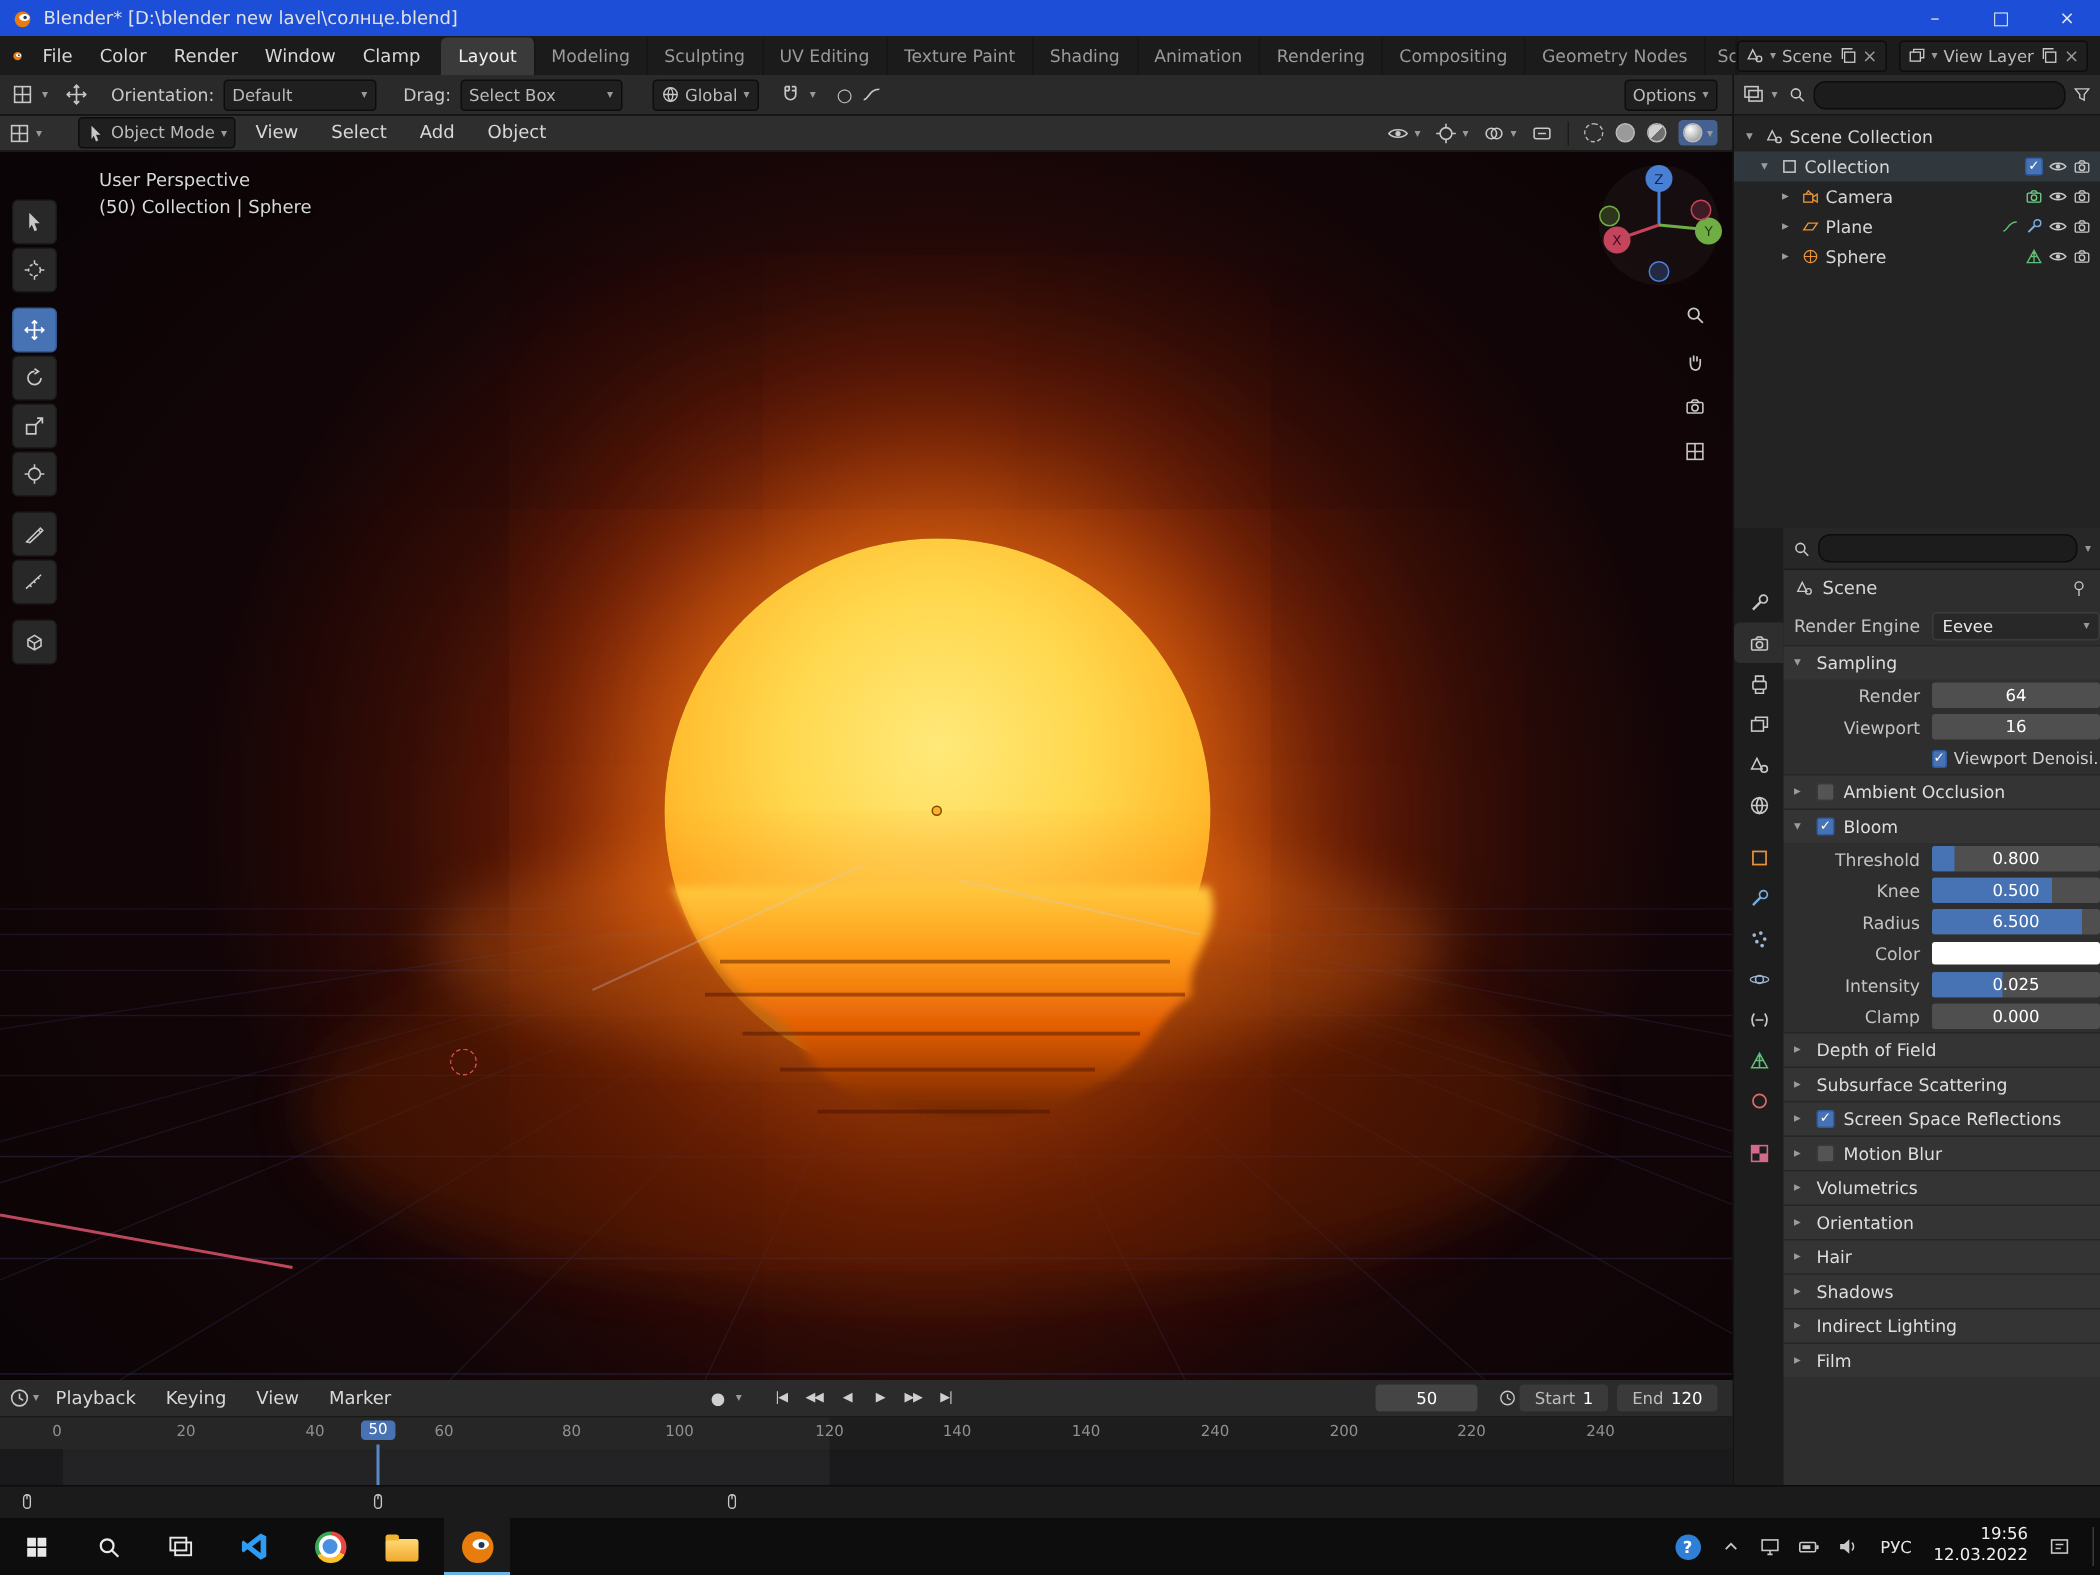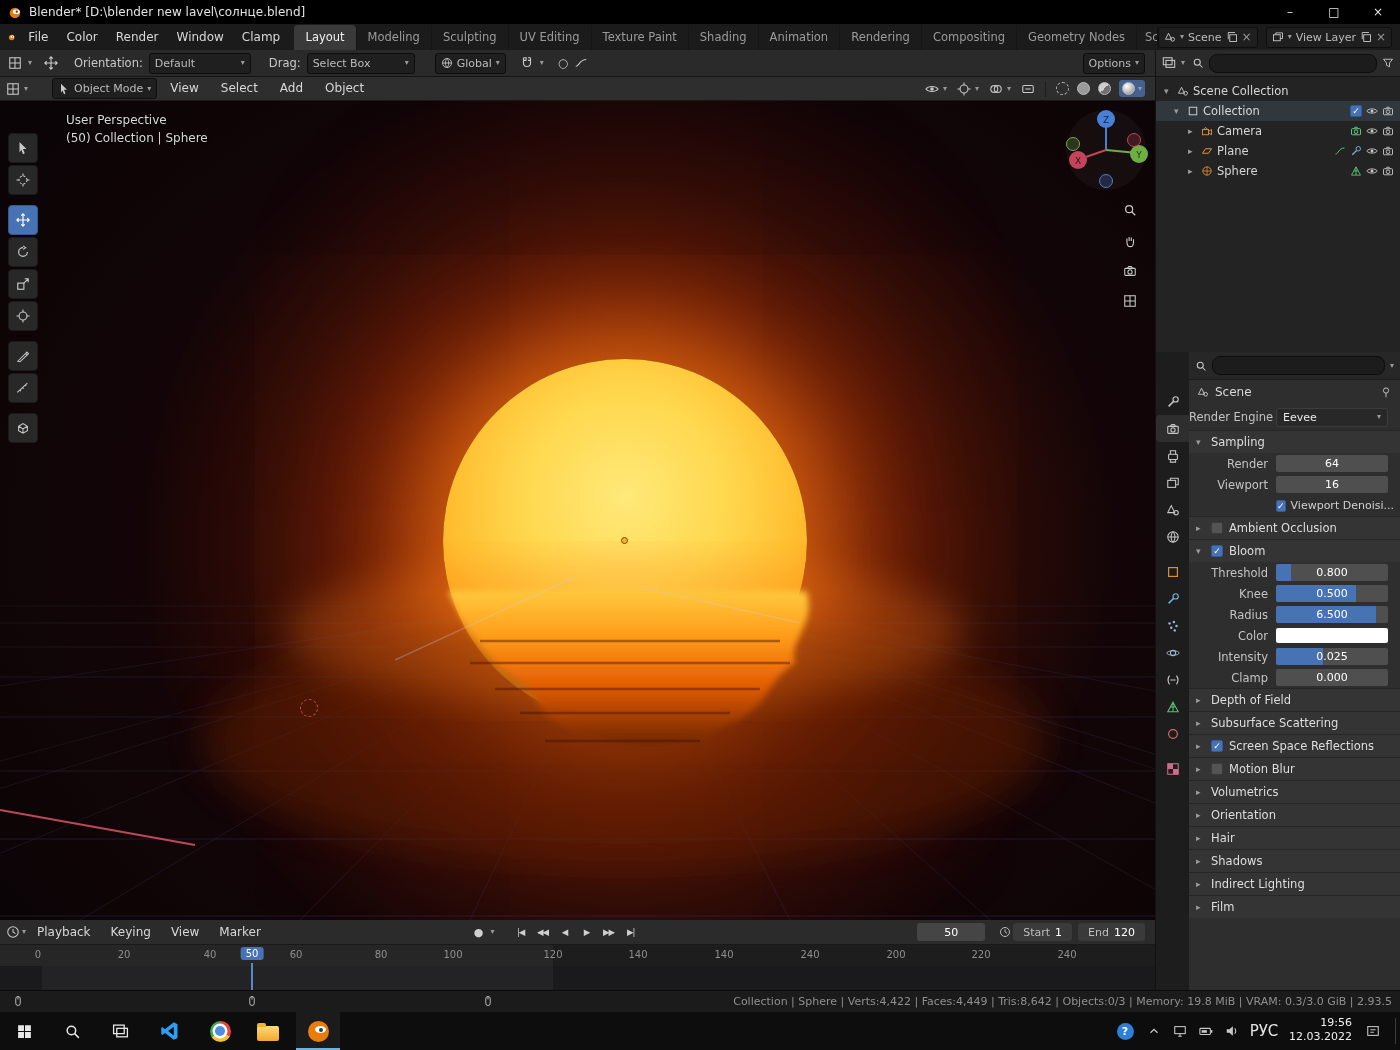--- a/index.html
+++ b/index.html
@@ -5,21 +5,21 @@
   html,body{margin:0;padding:0;background:#000;}
   body{width:1400px;height:1050px;overflow:hidden;font-family:"DejaVu Sans","Liberation Sans",sans-serif;font-size:12px;color:#ccc;}
   #app{position:relative;width:1400px;height:1050px;background:#1b1b1b;}
   .abs{position:absolute;}
   .row{display:flex;align-items:center;}
   .caret{font-size:8px;color:#999;line-height:1;}
   .ic{width:14px;height:14px;display:block;color:#c8c8c8;}
   .ic12{width:12px;height:12px;display:block;color:#c8c8c8;}
 
   
-  #titlebar{left:0;top:0;width:1400px;height:24px;background:#000000;display:flex;align-items:center;color:#e2e2e2;font-size:12px;}
+  #titlebar{left:0;top:0;width:1400px;height:24px;background:#1d4ed8;display:flex;align-items:center;color:#e2e2e2;font-size:12px;}
   #titlebar .t-ic{margin:0 7px 0 8px;}
   .wbtn{width:44px;height:24px;display:flex;align-items:center;justify-content:center;color:#dfe7e4;font-size:12px;}
   
   #menubar{left:0;top:24px;width:1400px;height:26px;background:#1b1b1b;border-bottom:1px solid #101010;display:flex;align-items:center;}
   .mi{padding:0 9px;color:#d8d8d8;line-height:25px;}
   .tab{padding:0 11px;color:#9b9b9b;font-size:11.5px;line-height:25px;border-right:1px solid #151515;white-space:nowrap;}
   .tab.active{background:#3a3a3a;color:#f0f0f0;border-radius:4px 4px 0 0;}
   .tab.cut{max-width:10px;overflow:hidden;padding:0 2px 0 8px;}
   .field{background:#1f1f1f;border:1px solid #0d0d0d;border-radius:3px;height:19px;display:flex;align-items:center;padding:0 5px;gap:4px;color:#d2d2d2;white-space:nowrap;}
   .xsm{font-size:11px;color:#bbb;}
@@ -37,21 +37,21 @@
   .cb.on{background:#4772b3;border-color:#2f5a9e;}
   
   #props-tabs{left:1155px;top:352px;width:34px;height:638px;background:#1d1d1d;border-left:1px solid #121212;display:flex;flex-direction:column;align-items:stretch;padding-top:36px;box-sizing:border-box;}
   .ptab{height:27px;display:flex;align-items:center;justify-content:center;color:#9d9d9d;}
   .ptab.active{background:#2e2e2e;border-radius:4px 0 0 4px;color:#e0e0e0;}
   .ptab.gap{margin-top:8px;}
   #props{left:1189px;top:352px;width:211px;height:638px;background:#2e2e2e;box-sizing:border-box;overflow:hidden;}
   #props-search{display:flex;align-items:center;gap:5px;height:27px;padding:0 6px;background:#272727;border-bottom:1px solid #1c1c1c;}
   #props-search input{flex:1;height:17px;background:#1c1c1c;border:1px solid #0d0d0d;border-radius:8px;color:#ddd;font-size:11px;padding:0 6px;min-width:10px;}
   .bcrumb{display:flex;align-items:center;gap:6px;height:24px;padding:0 8px;color:#d8d8d8;}
-  .prow{display:flex;align-items:center;height:21px;padding-right:12px;}
+  .prow{display:flex;align-items:center;height:21px;}
   .plabel{flex:1;text-align:right;padding-right:8px;color:#c3c3c3;font-size:11.5px;white-space:nowrap;overflow:hidden;}
   .pctl{width:112px;position:relative;}
   .pfield{background:#4f4f4f;border-radius:2px;height:17px;color:#fff;font-size:11px;display:flex;align-items:center;justify-content:center;position:relative;overflow:hidden;}
   .pfill{position:absolute;left:0;top:0;bottom:0;background:#4772b3;}
   .pval{position:relative;z-index:1;}
   .pdrop{background:#282828;border:1px solid #3c3c3c;border-radius:3px;height:17px;display:flex;align-items:center;justify-content:space-between;padding:0 6px;color:#e8e8e8;font-size:11px;}
   .swatch{background:#fff;border-radius:2px;height:15px;}
   .sect{display:flex;align-items:center;gap:6px;height:22px;padding:0 7px;background:#343434;border-top:1px solid #262626;color:#dedede;font-size:11.5px;white-space:nowrap;}
   .tri{color:#9c9c9c;font-size:9px;width:9px;}
   
@@ -991,21 +991,20 @@
     <span class="mousehint" style="left:246px">
         <svg class="ic12">
           <use href="#i-mouse"></use>
         </svg>
       </span>
     <span class="mousehint" style="left:482px">
         <svg class="ic12">
           <use href="#i-mouse"></use>
         </svg>
       </span>
-    <span id="status-text">Collection | Sphere | Verts:4,422 | Faces:4,449 | Tris:8,642 | Objects:0/3 | Memory: 19.8 MiB | VRAM: 0.3/3.0 GiB | 2.93.5</span>
   </div>
 
   <div id="taskbar" class="abs">
     <span class="tkbtn" style="left:2px">
         <svg class="ic" style="color:#e8e8e8;width:17px;height:17px">
           <use href="#i-win"></use>
         </svg>
       </span>
     <span class="tkbtn" style="left:50px">
         <svg class="ic" style="color:#e8e8e8;width:17px;height:17px">
@@ -1050,21 +1049,21 @@
     <span class="tray" style="right:182px;width:24px">
         <svg class="ic">
           <use href="#i-battery"></use>
         </svg>
       </span>
     <span class="tray" style="right:156px;width:24px">
         <svg class="ic">
           <use href="#i-speaker"></use>
         </svg>
       </span>
-    <span class="tray" style="right:118px;width:36px;font-size:15px">РУС</span>
+    <span class="tray" style="right:118px;width:36px;font-size:11px">РУС</span>
     <div id="clockblock">
       <div>19:56</div>
       <div>12.03.2022</div>
     </div>
     <span class="tray" style="right:14px;width:26px">
         <svg class="ic">
           <use href="#i-action"></use>
         </svg>
       </span>
     <span style="position:absolute;right:4px;top:6px;width:1px;height:26px;background:#3a3a3a"></span>

